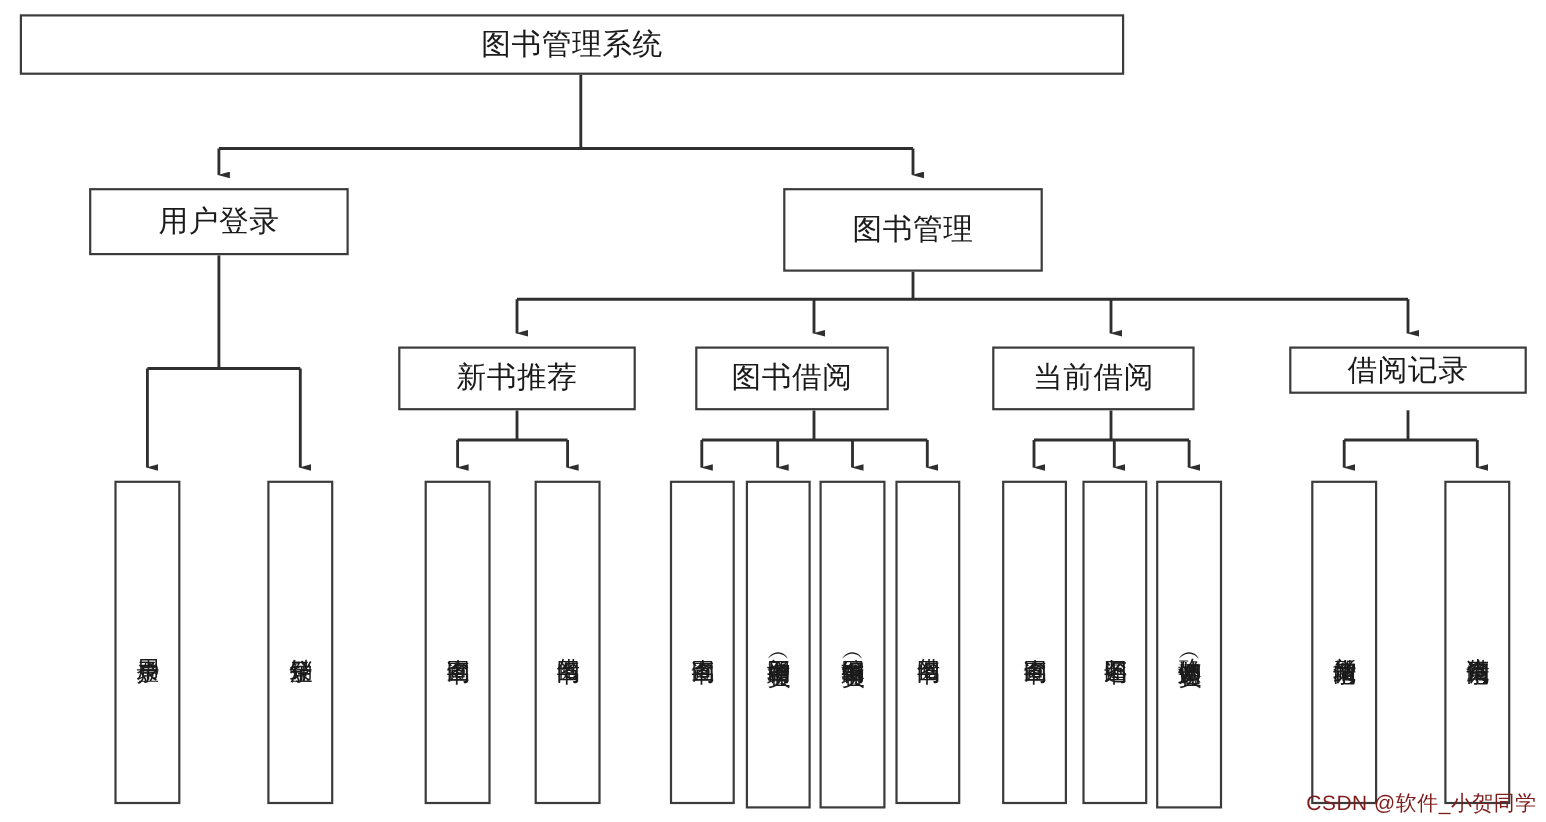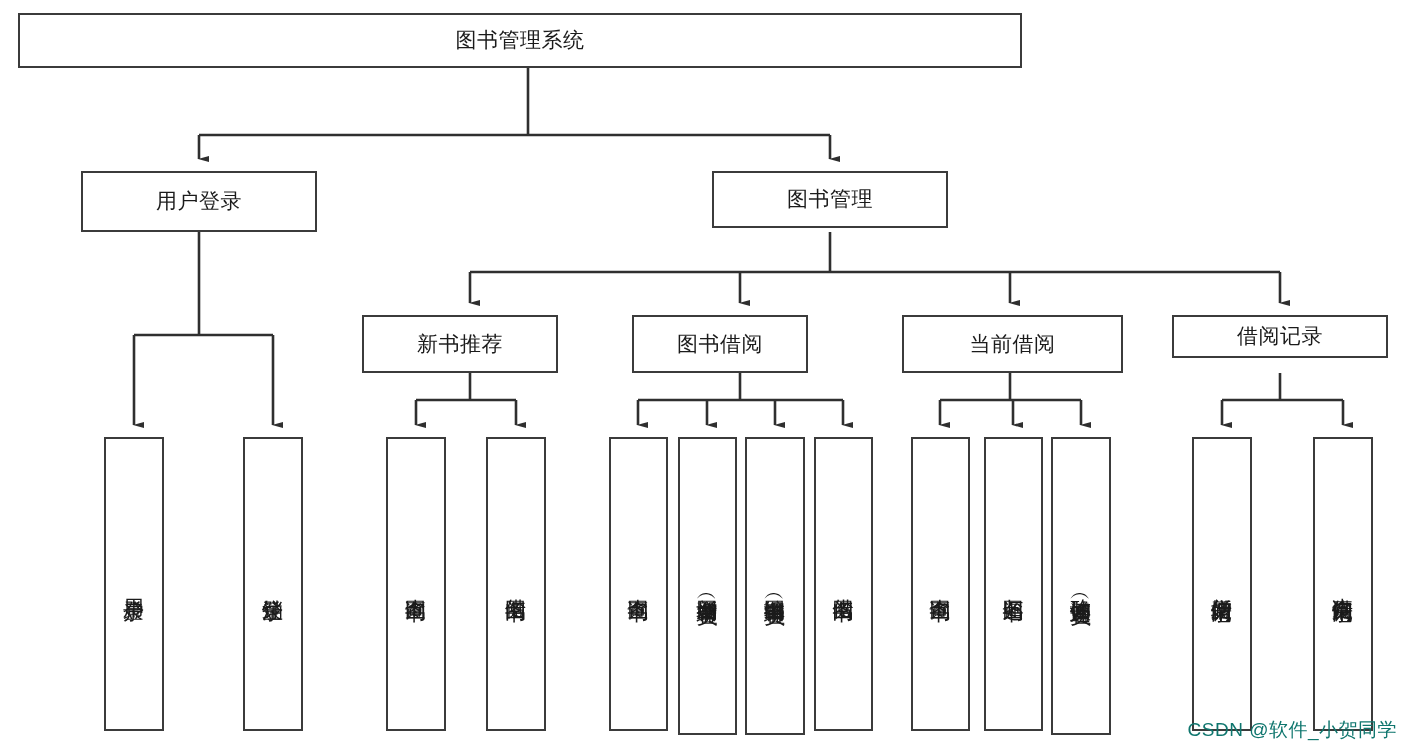--- a/index.html
+++ b/index.html
@@ -28,21 +28,21 @@
   .node {
     position: absolute;
     box-sizing: border-box;
     border: 2px solid #3b3b3b;
     background: #ffffff;
     color: #1b1b1b;
     display: flex;
     align-items: center;
     justify-content: center;
     text-align: center;
-    font-size: 21px;
+    font-size: 27px;
     line-height: 1.15;
     letter-spacing: 0.5px;
     z-index: 2;
   }
   .node.vertical {
     writing-mode: vertical-rl;
     text-orientation: upright;
     font-size: 21px;
     line-height: 1.2;
     letter-spacing: 1px;
@@ -54,21 +54,21 @@
     white-space: nowrap;
   }
   .node .label {
     display: block;
   }
   #watermark {
     position: absolute;
     right: 8px;
     bottom: 4px;
     font-size: 19px;
-    color: #0f766e;
+    color: #7f1d1d;
     letter-spacing: 0.5px;
     z-index: 3;
     white-space: nowrap;
     font-family: "Liberation Sans", "DejaVu Sans", sans-serif;
   }
 </style>
 </head>
 <body>
 
 <div id="canvas">
@@ -116,30 +116,30 @@
       </g>
   </svg>
 
   <div id="nodes">
       <div class="node" style="left: 18px; top: 13px; width: 1004px; height: 55px;">
         <span class="label">图书管理系统</span>
       </div>
       <div class="node" style="left: 81px; top: 171px; width: 236px; height: 61px;">
         <span class="label">用户登录</span>
       </div>
-      <div class="node" style="left: 712px; top: 171px; width: 236px; height: 57px; text-align: right;">
+      <div class="node" style="left: 712px; top: 171px; width: 236px; height: 76px; text-align: right;">
         <span class="label">图书管理</span>
       </div>
-      <div class="node" style="left: 362px; top: 315px; width: 196px; height: 58px; justify-content: center;">
+      <div class="node" style="left: 362px; top: 315px; width: 216px; height: 58px; justify-content: center;">
         <span class="label">新书推荐</span>
       </div>
       <div class="node" style="left: 632px; top: 315px; width: 176px; height: 58px;">
         <span class="label">图书借阅</span>
       </div>
-      <div class="node" style="left: 902px; top: 315px; width: 221px; height: 58px;">
+      <div class="node" style="left: 902px; top: 315px; width: 184px; height: 58px;">
         <span class="label">当前借阅</span>
       </div>
       <div class="node" style="left: 1172px; top: 315px; width: 216px; height: 43px;">
         <span class="label">借阅记录</span>
       </div>
       <div class="node vertical" style="left: 104px; top: 437px; width: 60px; height: 294px;">
         <span class="label">用户登录</span>
       </div>
       <div class="node vertical" style="left: 243px; top: 437px; width: 60px; height: 294px;">
         <span class="label">注销登录</span>

